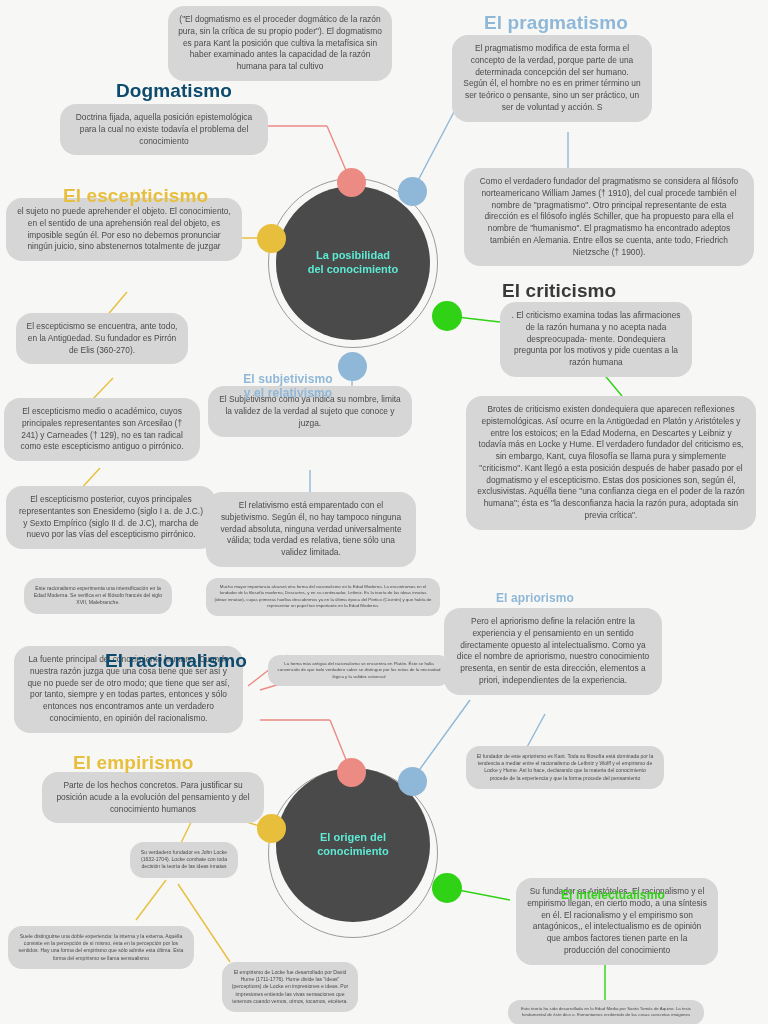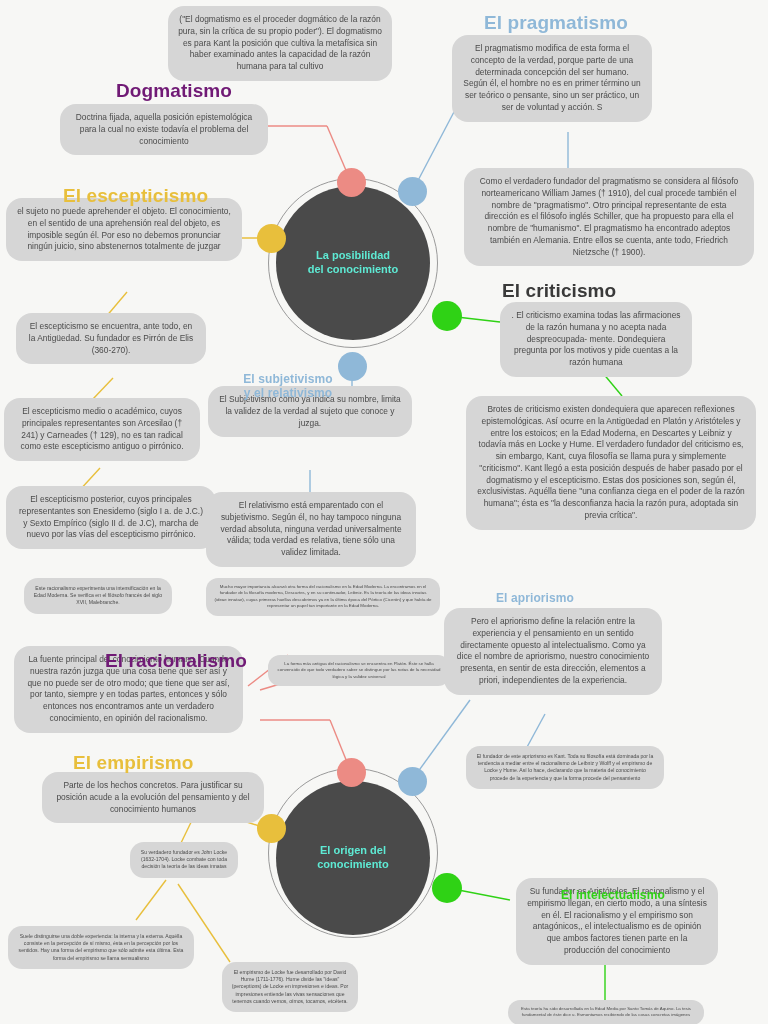--- a/index.html
+++ b/index.html
@@ -50,21 +50,21 @@
     position: absolute;
     font-weight: bold;
     letter-spacing: 0.1px;
     z-index: 4;
     white-space: nowrap;
   }
   .heading.h1 { font-size: 19px; }
   .heading.h2 { font-size: 12px; }
   .heading.two-line { white-space: normal; text-align: center; line-height: 1.15; }
 
-  .c-red    { color: #701a75; }
+  .c-red    { color: #0c4a6e; }
   .c-blue   { color: #8fb8d8; }
   .c-yellow { color: #e8bf3c; }
   .c-green  { color: #2fd215; }
 
   
   .hub {
     position: absolute;
     z-index: 2;
   }
   .hub .core {
@@ -150,21 +150,21 @@
     </div>
   </div>
   <div class="node-dot dot-red" style="left:337px; top:168px; width:29px; height:29px;"></div>
   <div class="node-dot dot-blue" style="left:398px; top:177px; width:29px; height:29px;"></div>
   <div class="node-dot dot-yellow" style="left:257px; top:224px; width:29px; height:29px;"></div>
   <div class="node-dot dot-green" style="left:432px; top:301px; width:30px; height:30px;"></div>
   <div class="node-dot dot-blue" style="left:338px; top:352px; width:29px; height:29px;"></div>
 
   <div class="hub" style="left:268px; top:768px; width:170px; height:170px;">
     <div class="ring" style="left:0; top:0; width:170px; height:170px;"></div>
-    <div class="core" style="left:8px; top:13px; width:154px; height:154px;">
+    <div class="core" style="left:8px; top:0; width:154px; height:154px;">
       <span>
         <span>El origen del</span><br>
         <span><b>c</b>onocimiento</span>
       </span>
     </div>
   </div>
   <div class="node-dot dot-red" style="left:337px; top:758px; width:29px; height:29px;"></div>
   <div class="node-dot dot-blue" style="left:398px; top:767px; width:29px; height:29px;"></div>
   <div class="node-dot dot-yellow" style="left:257px; top:814px; width:29px; height:29px;"></div>
   <div class="node-dot dot-green" style="left:432px; top:873px; width:30px; height:30px;"></div>
@@ -182,21 +182,21 @@
   <div class="bubble md" style="left:168px; top:6px; width:224px;">("El dogmatismo es el proceder dogmático de la razón pura, sin la crítica de su propio poder"). El dogmatismo es para Kant la posición que cultiva la metafísica sin haber examinado antes la capacidad de la razón humana para tal cultivo</div>
 
   <div class="bubble md" style="left:60px; top:104px; width:208px;">Doctrina fijada, aquella posición epistemológica para la cual no existe todavía el problema del conocimiento</div>
 
   <div class="bubble md" style="left:452px; top:35px; width:200px;">El pragmatismo modifica de esta forma el concepto de la verdad, porque parte de una determinada concepción del ser humano. Según él, el hombre no es en primer término un ser teórico o pensante, sino un ser práctico, un ser de voluntad y acción. S</div>
 
   <div class="bubble md" style="left:464px; top:168px; width:290px;">Como el verdadero fundador del pragmatismo se considera al filósofo norteamericano William James († 1910), del cual procede también el nombre de "pragmatismo". Otro principal representante de esta dirección es el filósofo inglés Schiller, que ha propuesto para ella el nombre de "humanismo". El pragmatismo ha encontrado adeptos también en Alemania. Entre ellos se cuenta, ante todo, Friedrich Nietzsche († 1900).</div>
 
   <div class="bubble md" style="left:6px; top:198px; width:236px;">el sujeto no puede aprehender el objeto. El conocimiento, en el sentido de una aprehensión real del objeto, es imposible según él. Por eso no debemos pronunciar ningún juicio, sino abstenernos totalmente de juzgar</div>
 
-  <div class="bubble md" style="left:16px; top:313px; width:190px;">El escepticismo se encuentra, ante todo, en la Antigüedad. Su fundador es Pirrón de Elis (360-270).</div>
+  <div class="bubble md" style="left:16px; top:313px; width:172px;">El escepticismo se encuentra, ante todo, en la Antigüedad. Su fundador es Pirrón de Elis (360-270).</div>
 
   <div class="bubble md" style="left:4px; top:398px; width:196px;">El escepticismo medio o académico, cuyos principales representantes son Arcesilao († 241) y Carneades († 129), no es tan radical como este escepticismo antiguo o pirrónico.</div>
 
   <div class="bubble md" style="left:6px; top:486px; width:210px;">El escepticismo posterior, cuyos principales representantes son Enesidemo (siglo I a. de J.C.) y Sexto Empírico (siglo II d. de J.C), marcha de nuevo por las vías del escepticismo pirrónico.</div>
 
   <div class="bubble md" style="left:500px; top:302px; width:192px;">. El criticismo examina todas las afirmaciones de la razón humana y no acepta nada despreocupada- mente. Dondequiera pregunta por los motivos y pide cuentas a la razón humana</div>
 
   <div class="bubble md" style="left:466px; top:396px; width:290px;">Brotes de criticismo existen dondequiera que aparecen reflexiones epistemológicas. Así ocurre en la Antigüedad en Platón y Aristóteles y entre los estoicos; en la Edad Moderna, en Descartes y Leibniz y todavía más en Locke y Hume. El verdadero fundador del criticismo es, sin embargo, Kant, cuya filosofía se llama pura y simplemente "criticismo". Kant llegó a esta posición después de haber pasado por el dogmatismo y el escepticismo. Estas dos posiciones son, según él, exclusivistas. Aquélla tiene "una confianza ciega en el poder de la razón humana"; ésta es "la desconfianza hacia la razón pura, adoptada sin previa crítica".</div>
 
   <div class="bubble md" style="left:208px; top:386px; width:204px;">El Subjetivismo como ya indica su nombre, limita la validez de la verdad al sujeto que conoce y juzga.</div>

